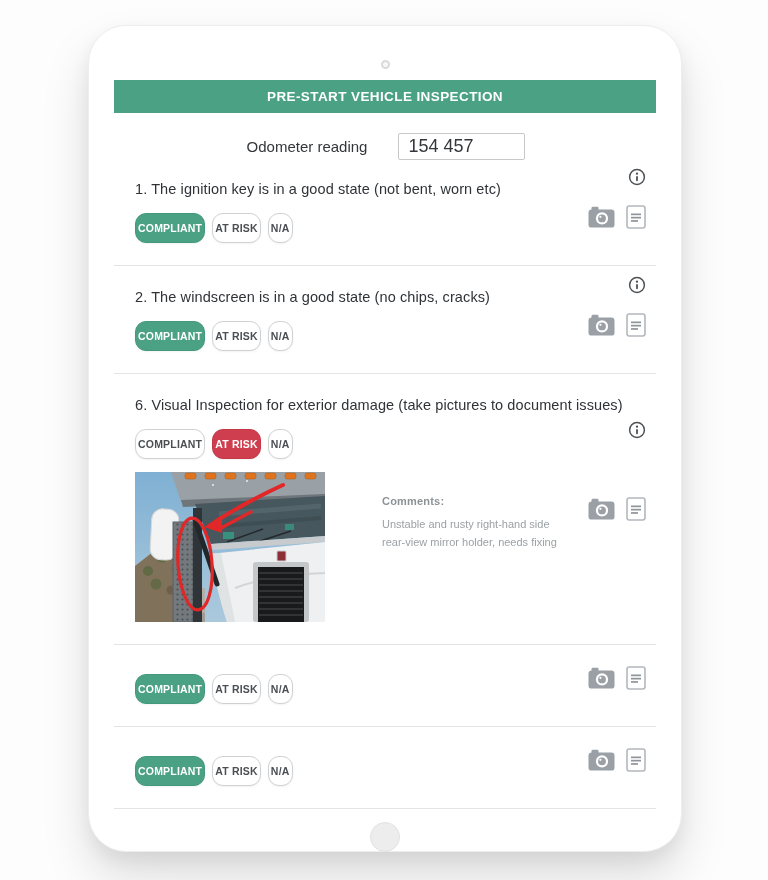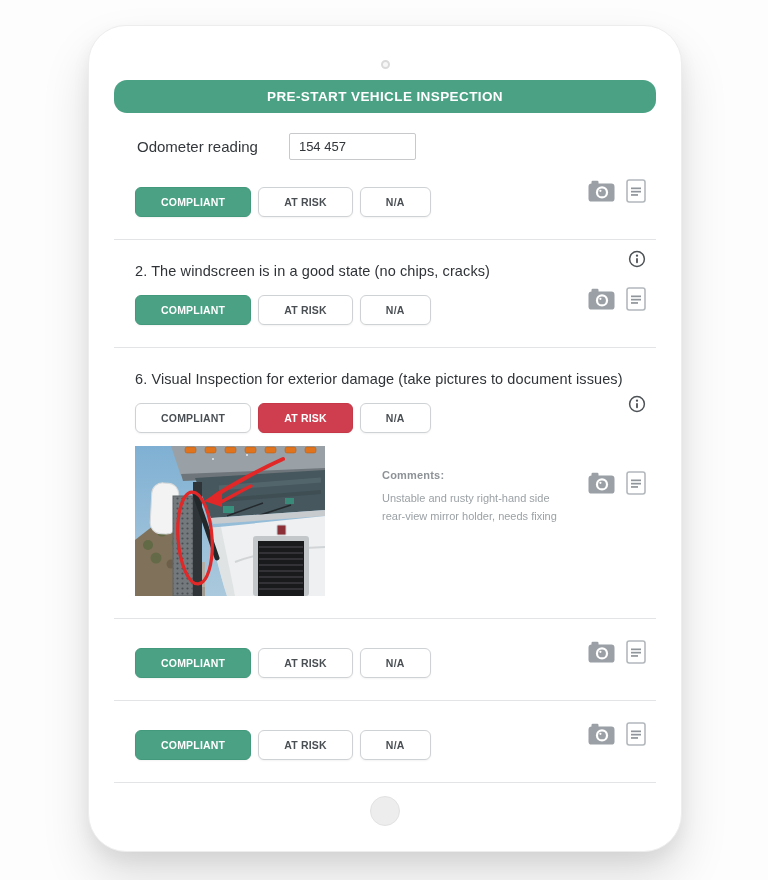--- a/index.html
+++ b/index.html
@@ -10,42 +10,42 @@
     background:#ffffff; border:1px solid #ededed; border-radius:38px;
     box-shadow:0 26px 48px rgba(0,0,0,.13), 0 8px 18px rgba(0,0,0,.06); }
 
   .camera-row { height:44px; display:flex; align-items:flex-end; justify-content:center; }
   .camera-dot { width:9px; height:9px; border-radius:50%;
     border:2px solid #dadada; background:#f7f7f7; margin-bottom:1px; }
 
   .app { margin:10px 25px 0; }
 
   .header-bar { height:33px; background:#4AA183; display:flex; align-items:center;
-    justify-content:center;border-radius:13px; }
+    justify-content:center; }
   .header-title { color:#ffffff; font-weight:bold; font-size:13.5px; letter-spacing:.4px; }
 
-  .odometer-row { display:flex; align-items:center; margin:20px 21px 2px 23px; }
+  .odometer-row { display:flex; align-items:center; margin:20px 21px 2px 23px;justify-content:center; }
   .odometer-label { font-size:15px; color:#33373b; }
   .odometer-input { margin-left:31px; width:127px; height:27px; border:1px solid #c7c9cb;
-    border-radius:2px; font-family:inherit; font-size:13px; color:#33373b; padding:0 9px;
+    border-radius:2px; font-family:inherit; font-size:18px; color:#33373b; padding:0 9px;
     background:#fff; }
 
   .items-list .item { border-bottom:1px solid #e3e4e5; padding:14px 10px 22px 21px; }
   .items-list .item:first-child { padding-top:10px; }
 
   .title-row { display:flex; justify-content:space-between; align-items:flex-end;
     min-height:26px; }
   .item-title { font-size:14.5px; color:#2f3337; letter-spacing:.1px; padding-bottom:1px; }
   .title-row .info-wrap { align-self:flex-start; margin-top:-4px; }
 
   .buttons-row { display:flex; align-items:center; margin-top:15px; }
   .status-buttons { display:flex; gap:7px; flex:1; }
-  .btn { border:1px solid #cfd2d4; border-radius:6px; background:#fff; color:#4a4f54;
+  .btn { border:1px solid #cfd2d4; border-radius:11px; background:#fff; color:#4a4f54;
     font-family:inherit; font-weight:bold; font-size:10.5px; letter-spacing:.2px;
-    padding:0 25px; height:30px; box-shadow:0 1px 2px rgba(0,0,0,.05); cursor:pointer; }
+    padding:0 2px; height:30px; box-shadow:0 1px 2px rgba(0,0,0,.05); cursor:pointer; }
   .btn.sel-green { background:#4AA183; border-color:#43997b; color:#fff; }
   .btn.sel-red { background:#CE3E4E; border-color:#c43848; color:#fff; }
 
   .row-icons { display:flex; gap:11px; align-items:center; }
   .buttons-row .row-icons.normal-icons { margin-top:-22px; }
   .buttons-row .info-wrap.buttons-info { align-self:flex-start; margin-top:-8px; }
 
   .media-row { display:flex; margin-top:13px; }
   .photo-wrap { width:190px; height:150px; flex:none; }
   .photo-wrap svg { display:block; }
@@ -74,20 +74,32 @@
       <span class="header-title">PRE-START VEHICLE INSPECTION</span>
     </div>
 
     <div class="odometer-row">
       <span class="odometer-label">Odometer reading</span>
       <input class="odometer-input" type="text" value="154 457" style="">
     </div>
 
     <div class="items-list">
   <div class="item">
+    <div class="title-row">
+      <span class="item-title">1.  The ignition key is in a good state (not bent, worn etc)</span>
+      <span class="info-wrap title-info">
+        <span class="icon-btn">
+          <svg width="18" height="18" viewBox="0 0 18 18">
+            <circle cx="9" cy="9" r="7.4" fill="none" stroke="#4d5256" stroke-width="1.5"></circle>
+            <circle cx="9" cy="5.7" r="1.15" fill="#4d5256"></circle>
+            <rect x="8.1" y="8" width="1.8" height="5.2" rx="0.9" fill="#4d5256"></rect>
+          </svg>
+        </span>
+      </span>
+    </div>
 
     <div class="buttons-row">
       <div class="status-buttons">
         <button class="btn sel-green">COMPLIANT</button>
         <button class="btn">AT RISK</button>
         <button class="btn">N/A</button>
       </div>
       <div class="row-icons normal-icons">
         <span class="icon-btn">
           <svg width="27" height="22" viewBox="0 0 27 22">

